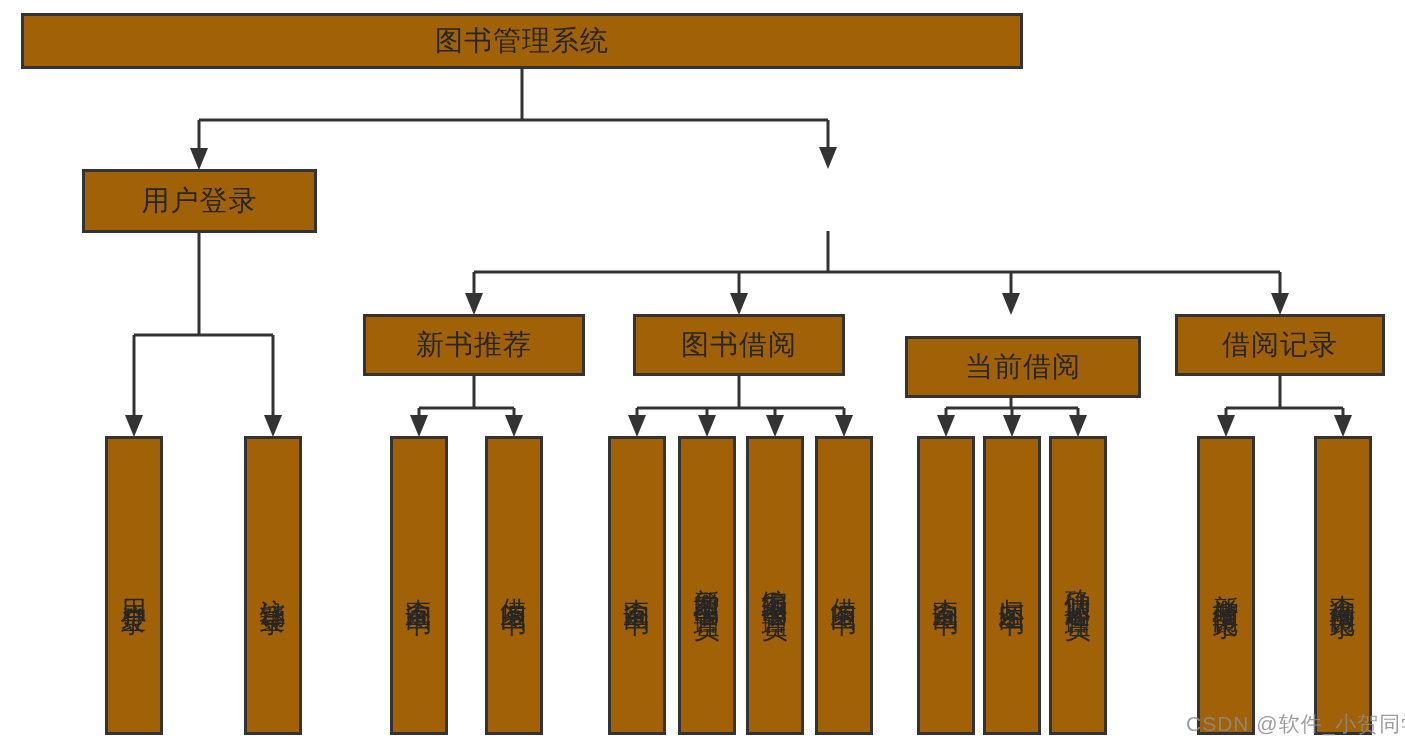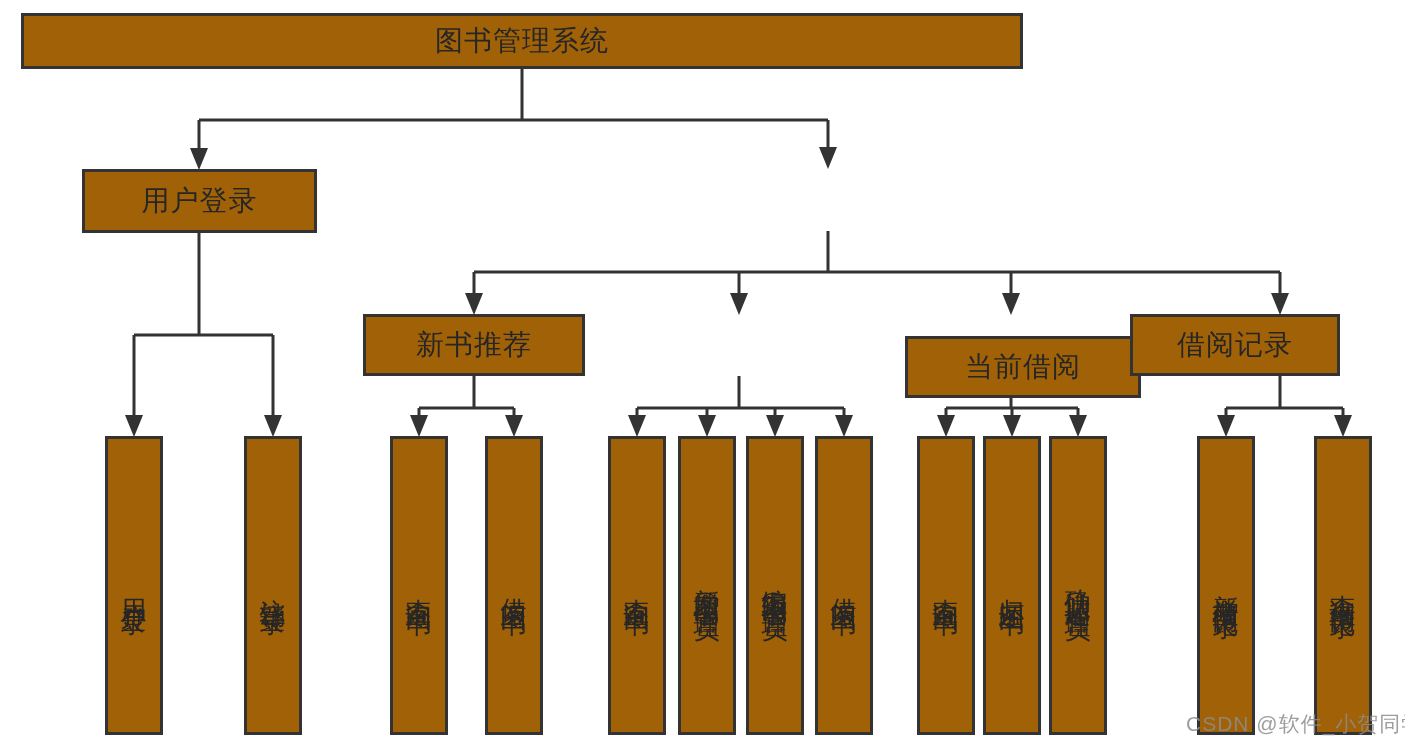--- a/index.html
+++ b/index.html
@@ -128,22 +128,23 @@
     <polygon points="1217,415 1235,415 1226,437"></polygon>
     <line x1="1343" y1="408" x2="1343" y2="425"></line>
     <polygon points="1334,415 1352,415 1343,437"></polygon>
   </svg>
 
   <div class="node hbox" style="left:21px; top:13px; width:1002px; height:56px;">图书管理系统</div>
 
   <div class="node hbox" style="left:82px; top:169px; width:235px; height:64px;">用户登录</div>
 
   <div class="node hbox" style="left:363px; top:314px; width:222px; height:62px;">新书推荐</div>
+  <div class="node hbox" style="left:633px; top:314px; width:212px; height:62px;">图书借阅</div>
   <div class="node hbox" style="left:905px; top:300px; width:236px; height:62px;margin-top:36px;">当前借阅</div>
-  <div class="node hbox" style="left:1130px; top:314px; width:210px; height:62px;">借阅记录</div>
+  <div class="node hbox" style="left:1175px; top:314px; width:210px; height:62px;">借阅记录</div>
 
   <div class="node leaf" style="left:105px;">
     <span class="vtext">用户登录</span>
   </div>
   <div class="node leaf" style="left:244px;">
     <span class="vtext">注销登录</span>
   </div>
 
   <div class="node leaf" style="left:390px;">
     <span class="vtext">查询图书</span>

